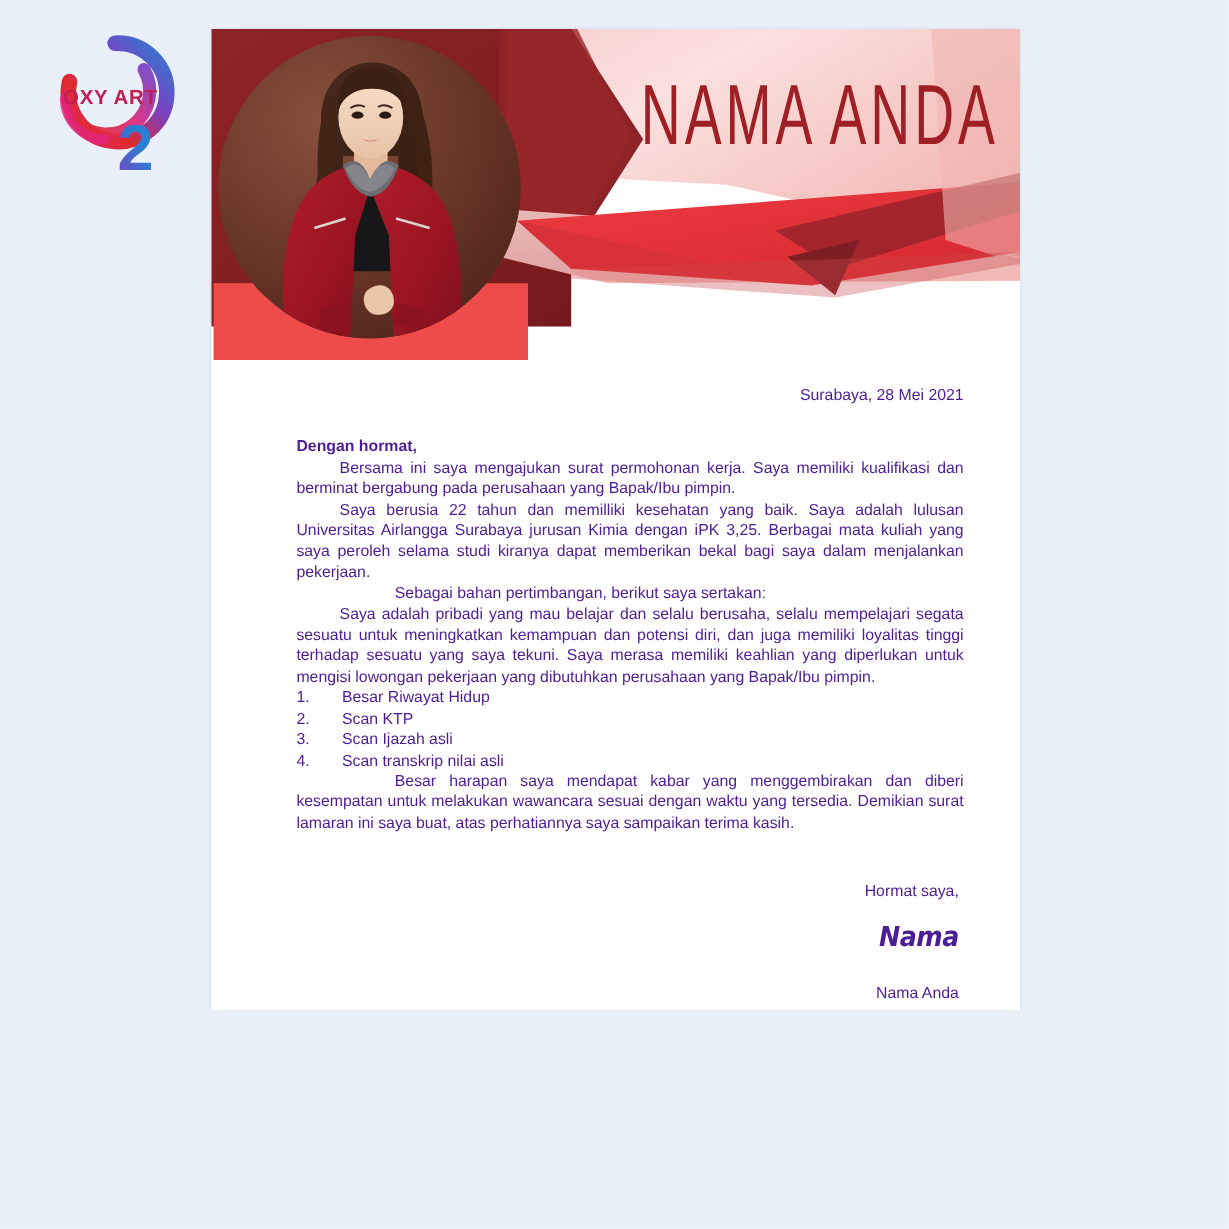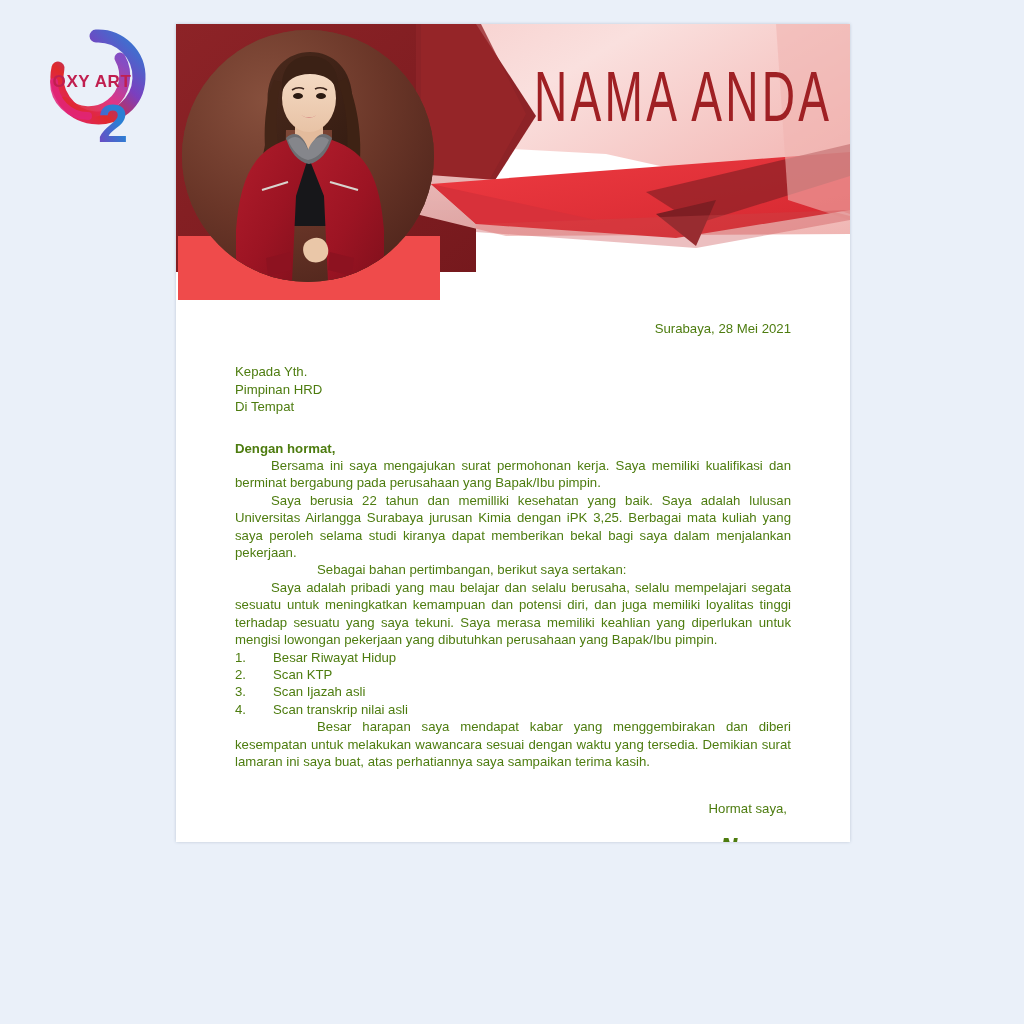--- a/index.html
+++ b/index.html
@@ -88,24 +88,24 @@
     letter-spacing: 3.5px;
     color: #9f2024;
     transform: scaleY(1.45) scaleX(0.94);
     transform-origin: center top;
     white-space: nowrap;
   }
 
   
   #letter {
     position: absolute;
-    left: 59px;
+    left: 71px;
     top: 296px;
     width: 556px;
-    color: #4d7c0f;
+    color: #4c1d95;
     font-size: 13.2px;
     line-height: 17.4px;
   }
   .date-line {
     text-align: right;
     margin: 0 0 26px 0;
   }
   .addr-line { margin: 0; }
   .addr-block { margin-bottom: 24px; }
   .salutation { margin: 0 0 0 0; font-weight: bold; }
@@ -117,21 +117,21 @@
   .para.wide-indent { text-indent: 82px; }
   .list { margin: 0; }
   .list-row {
     display: flex;
     margin: 0;
   }
   .list-num { width: 38px; flex: 0 0 38px; }
   .list-txt { flex: 1 1 auto; }
 
   .sign-block {
-    margin-top: 30px;
+    margin-top: 40px;
     text-align: right;
     padding-right: 4px;
   }
   .sign-hormat { margin: 0; }
   .sign-mark {
     margin: 21px 0 0 0;
     font-family: "DejaVu Sans", sans-serif;
     font-style: italic;
     font-weight: bold;
     font-size: 23px;
@@ -281,25 +281,20 @@
       </svg>
     </div>
   </div>
 
   <div id="banner-title">NAMA ANDA</div>
 
   <div id="letter">
 
     <p class="date-line">Surabaya, 28 Mei 2021</p>
 
-    <div class="addr-block">
-      <p class="addr-line">Kepada Yth.</p>
-      <p class="addr-line">Pimpinan HRD</p>
-      <p class="addr-line">Di Tempat</p>
-    </div>
 
     <p class="salutation">Dengan hormat,</p>
     <p class="para">Bersama ini saya mengajukan surat permohonan kerja. Saya memiliki kualifikasi dan berminat bergabung pada perusahaan yang Bapak/Ibu pimpin.</p>
     <p class="para">Saya berusia 22 tahun dan memilliki kesehatan yang baik. Saya adalah lulusan Universitas  Airlangga Surabaya jurusan Kimia dengan iPK 3,25. Berbagai mata kuliah yang saya peroleh selama studi kiranya dapat memberikan bekal bagi saya dalam menjalankan pekerjaan.</p>
     <p class="para wide-indent">Sebagai bahan pertimbangan, berikut saya sertakan:</p>
     <p class="para">Saya     adalah pribadi yang mau belajar dan selalu berusaha, selalu mempelajari segata sesuatu untuk meningkatkan kemampuan dan potensi diri, dan juga memiliki loyalitas tinggi terhadap sesuatu yang saya tekuni. Saya merasa memiliki keahlian yang diperlukan untuk mengisi lowongan pekerjaan yang dibutuhkan perusahaan yang Bapak/Ibu pimpin.</p>
 
     <div class="list">
       <div class="list-row">
         <span class="list-num">1.</span>

